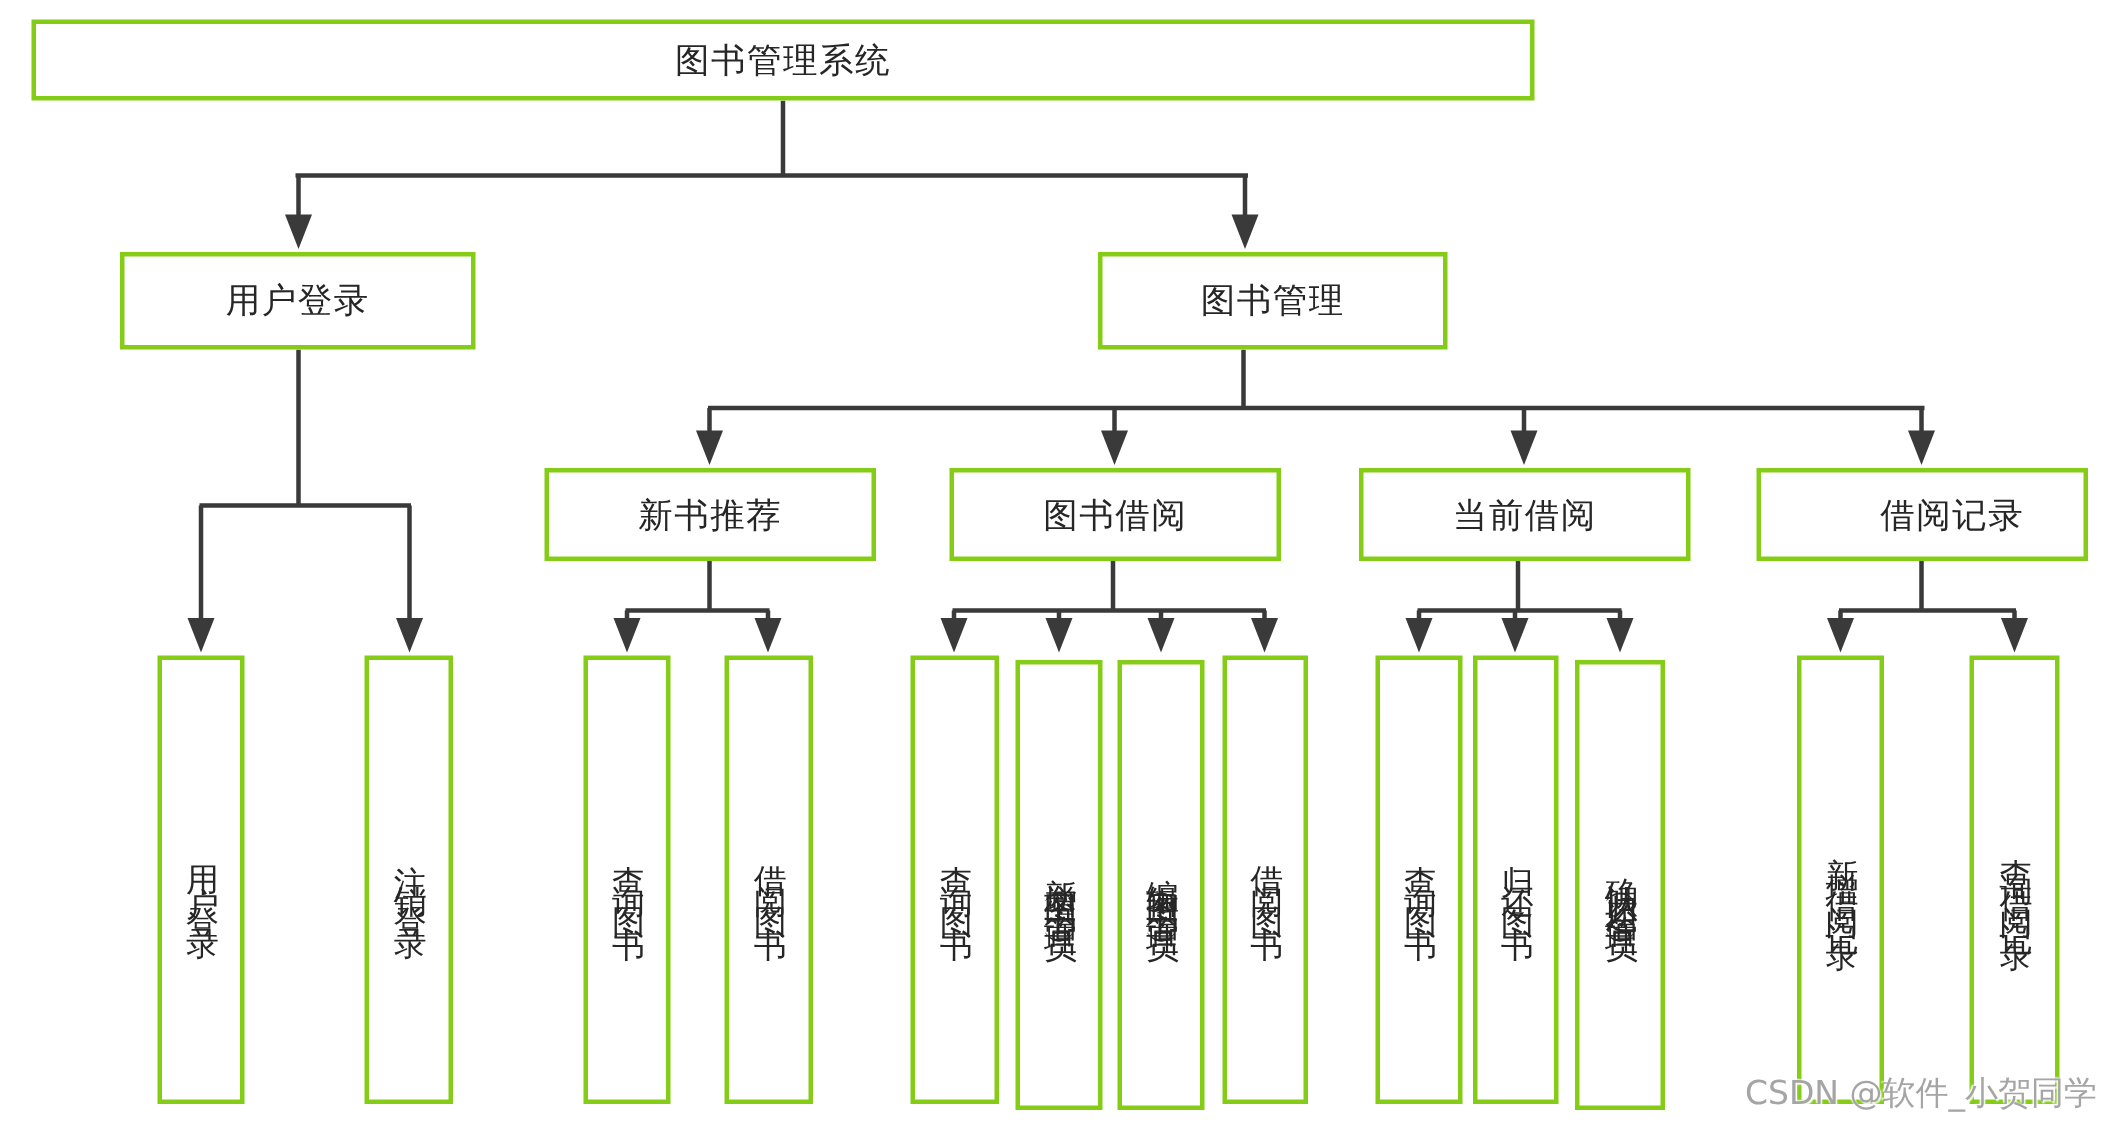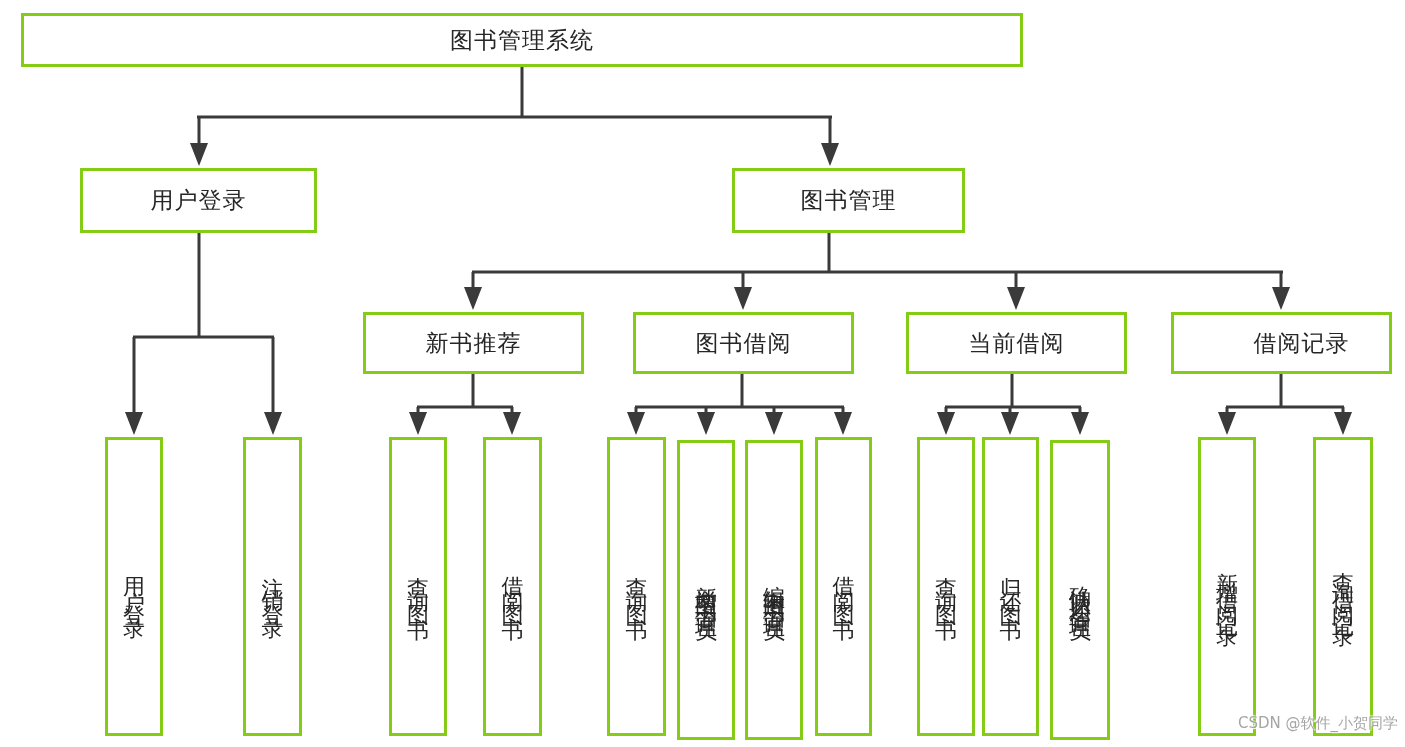--- a/index.html
+++ b/index.html
@@ -32,21 +32,21 @@
     line-height: 1;
   }
   .ls4 { letter-spacing: 14px; }
   .ls6 { letter-spacing: 11px; }
   .ls9 { letter-spacing: 5px; }
   .watermark {
     position: absolute;
     right: 7px;
     top: 714px;
     z-index: 3;
-    font-size: 15px;
+    font-size: 22px;
     color: #a5a5a5;
     text-shadow: 1px 1px 1px #ffffff, -1px -1px 1px #ffffff;
     white-space: nowrap;
   }
 </style>
 </head>
 <body>
 
 <div class="canvas">
 

